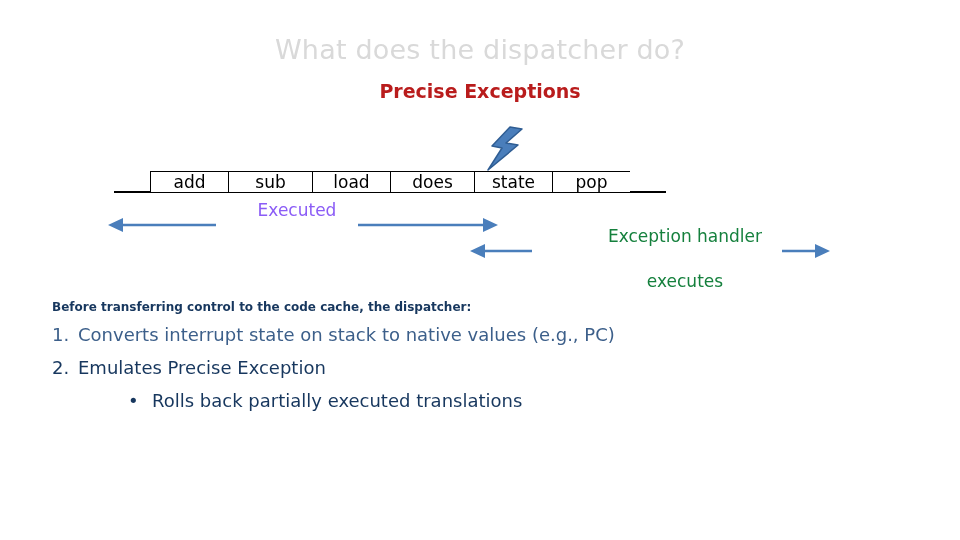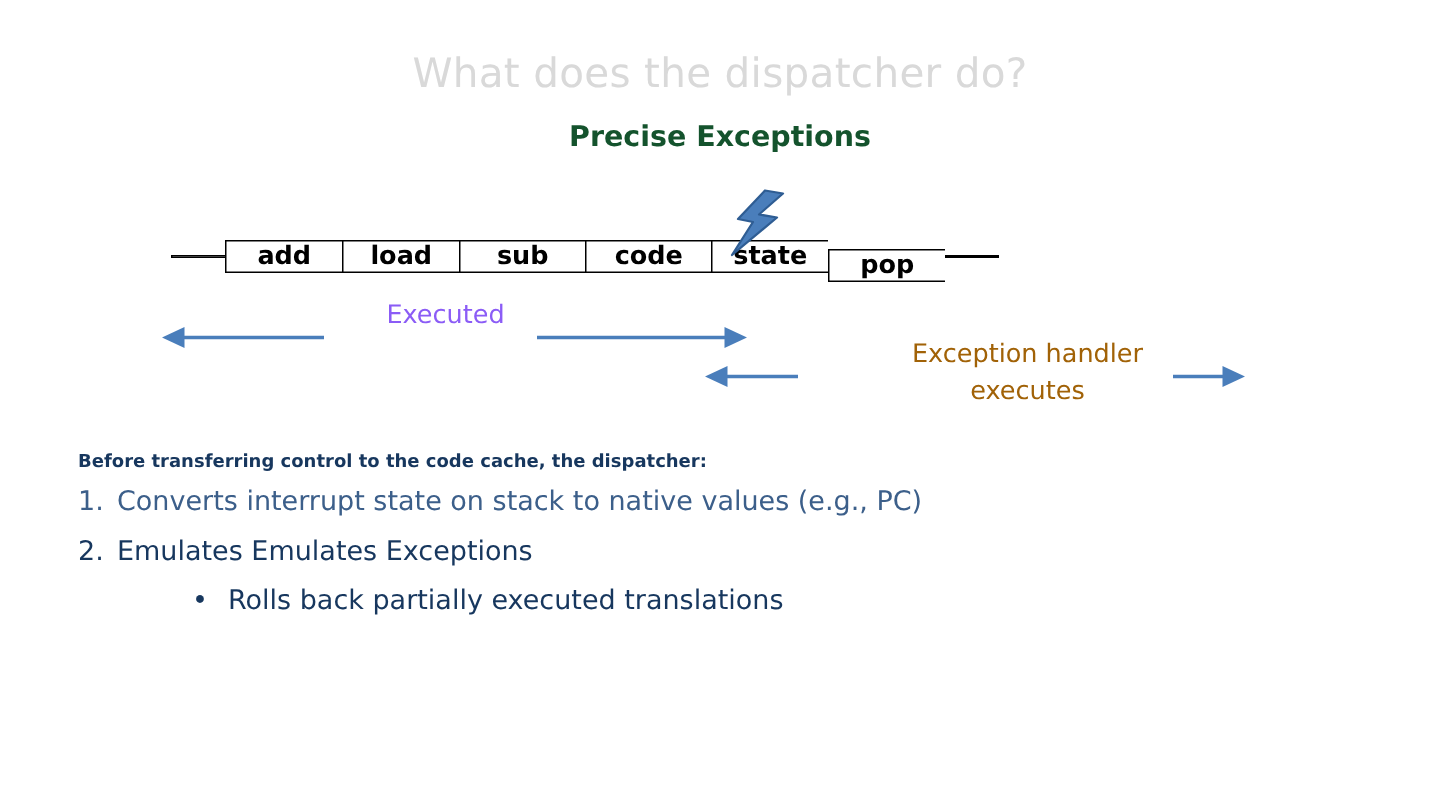--- a/index.html
+++ b/index.html
@@ -31,31 +31,30 @@
     letter-spacing: 0.2px;
   }
   .subtitle {
     position: absolute;
     left: 0;
     top: 80px;
     width: 960px;
     text-align: center;
     font-size: 19px;
     font-weight: bold;
-    color: #14532d;
+    color: #b91c1c;
   }
   
   .insn-row {
     position: absolute;
     left: 114px;
     top: 148px;
     height: 45px;
     display: flex;
-    align-items: center;
-    font-weight: bold;
+    align-items: flex-end;
   }
   .insn-cell {
     border: 1.5px solid #000000;
     border-right-width: 0;
     display: flex;
     align-items: center;
     justify-content: center;
     font-size: 17px;
     color: #000000;
     background: #ffffff;
@@ -101,24 +100,24 @@
     height: 30px;
   }
 
   .handler-label {
     position: absolute;
     left: 540px;
     top: 224px;
     width: 290px;
     text-align: center;
     font-size: 17px;
-    color: #a16207;
+    color: #15803d;
     line-height: 1.45;
   }
-  .handler-label .l2 { display: block; }
+  .handler-label .l2 { display: block; margin-top: 20px; }
   .arrow-handler {
     position: absolute;
     left: 470px;
     top: 236px;
     width: 360px;
     height: 30px;
   }
 
   .body-lines {
     position: absolute;
@@ -160,23 +159,23 @@
 <body>
 
 <div class="slide">
 
   <div class="title">What does the dispatcher do?</div>
   <div class="subtitle">Precise Exceptions</div>
 
   <div class="insn-row">
     <div class="insn-cell c-pad-left"></div>
     <div class="insn-cell c-add">add</div>
+    <div class="insn-cell c-sub">sub</div>
     <div class="insn-cell c-load">load</div>
-    <div class="insn-cell c-sub">sub</div>
-    <div class="insn-cell c-store">code</div>
+    <div class="insn-cell c-store">does</div>
     <div class="insn-cell c-push">state</div>
     <div class="insn-cell c-pop">pop</div>
     <div class="insn-cell c-pad-right last"></div>
   </div>
 
   <svg class="bolt" viewBox="0 0 42 46">
     <polygon points="26,1 8,20 18,22 4,44 34,19 22,17 38,3" fill="#4a7ebb" stroke="#2f5d93" stroke-width="1.5" stroke-linejoin="round"></polygon>
   </svg>
 
   <svg class="arrow-exec" viewBox="0 0 390 30">
@@ -199,21 +198,21 @@
   </div>
 
   <div class="body-lines">
     <div class="line-1">Before transferring control to the code cache, the dispatcher:</div>
     <div class="numbered first">
       <span class="num">1.</span>
       <span>Converts interrupt state on stack to native values (e.g., PC)</span>
     </div>
     <div class="numbered">
       <span class="num">2.</span>
-      <span>Emulates Emulates Exceptions</span>
+      <span>Emulates Precise Exception</span>
     </div>
     <div class="bulleted">
       <span class="dot">•</span>
       <span>Rolls back partially executed translations</span>
     </div>
   </div>
 
 </div>
 
 </body></html>

